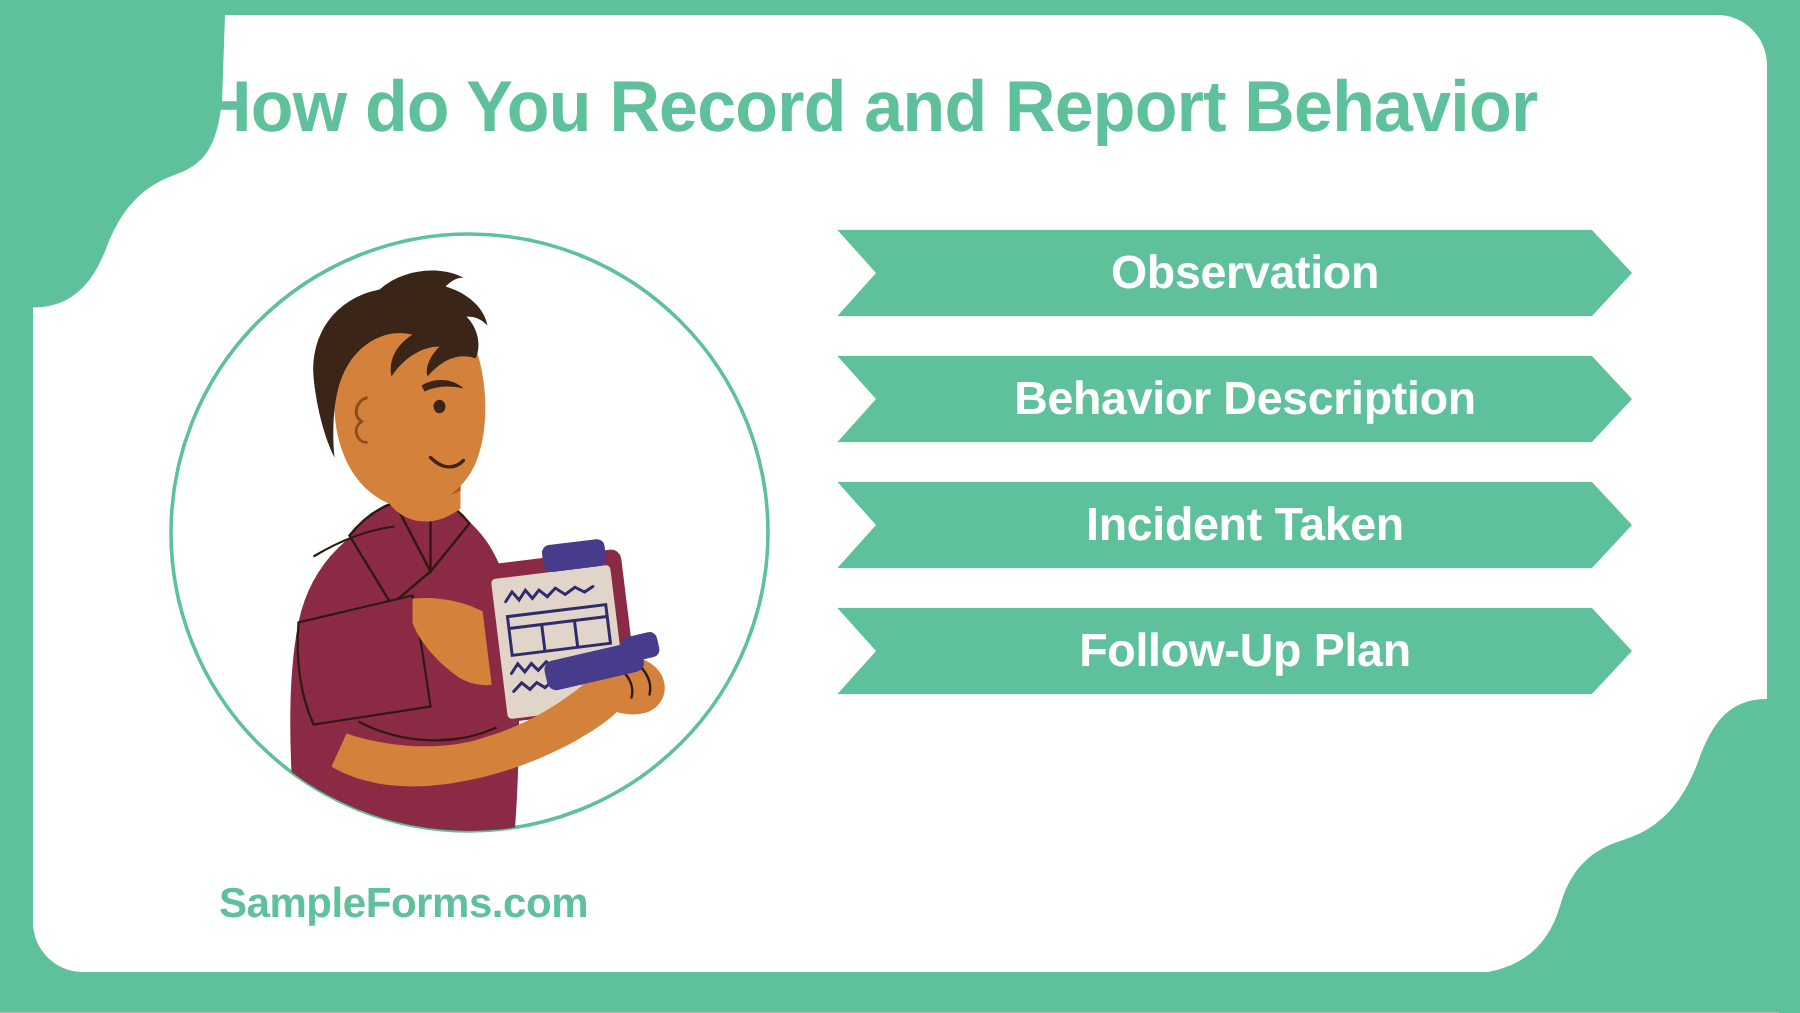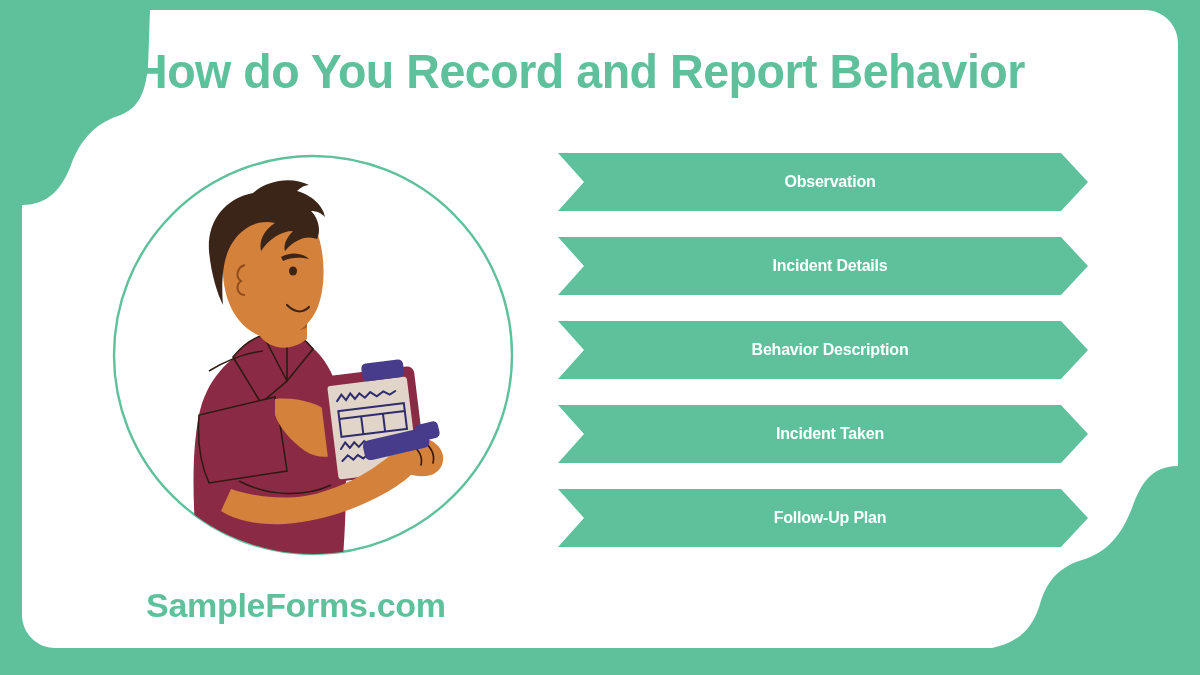--- a/index.html
+++ b/index.html
@@ -43,21 +43,21 @@
     transform: scaleX(0.97);
     transform-origin: left center;
     line-height: 1.15;
   }
 
   
   .footer-mark {
     position: absolute;
     left: 146px;
     top: 586px;
-    font-size: 34px;
+    font-size: 28px;
     font-weight: 700;
     color: #5FC19B;
     letter-spacing: -0.3px;
     white-space: nowrap;
   }
 
   
   .illus-wrap {
     position: absolute;
     left: 111px;
@@ -83,21 +83,21 @@
     background: #5FC19B;
     -webkit-clip-path: polygon(0 0, 503px 0, 530px 29px, 503px 58px, 0 58px, 26px 29px);
     clip-path: polygon(0 0, 503px 0, 530px 29px, 503px 58px, 0 58px, 26px 29px);
     display: flex;
     align-items: center;
     justify-content: center;
   }
   .banner:last-child { margin-bottom: 0; }
   .banner-label {
     color: #ffffff;
-    font-size: 16px;
+    font-size: 31px;
     font-weight: 700;
     letter-spacing: -0.2px;
     text-align: center;
     padding-left: 14px;
     white-space: nowrap;
   }
 </style>
 </head>
 <body>
 
@@ -233,23 +233,20 @@
       </g>
     </svg>
   </div>
 
   <div class="banner-list">
 
     <div class="banner">
       <span class="banner-label">Observation</span>
     </div>
 
-    <div class="banner">
-      <span class="banner-label">Incident Details</span>
-    </div>
 
     <div class="banner">
       <span class="banner-label">Behavior Description</span>
     </div>
 
     <div class="banner">
       <span class="banner-label">Incident Taken</span>
     </div>
 
     <div class="banner">

